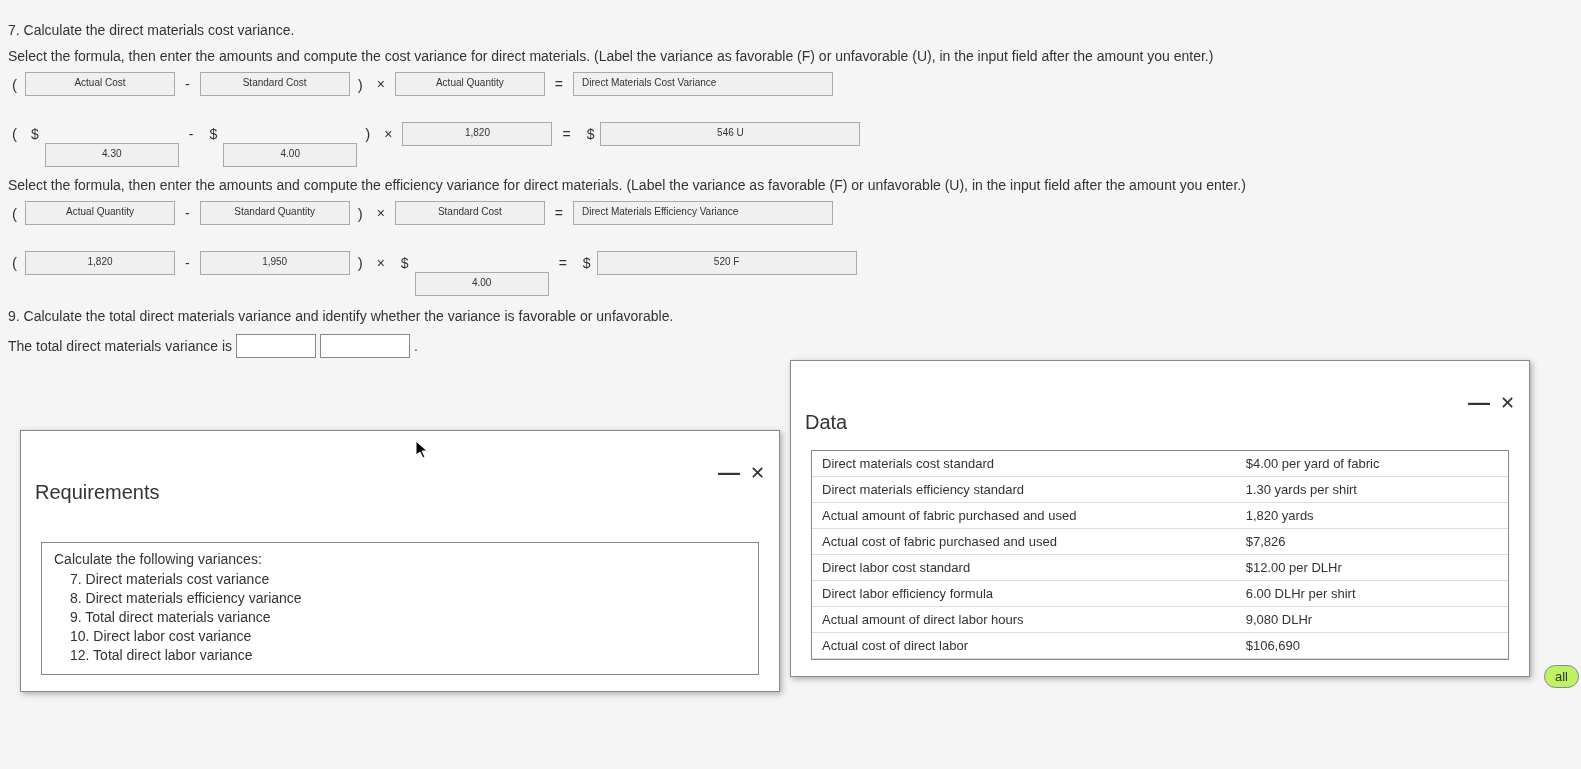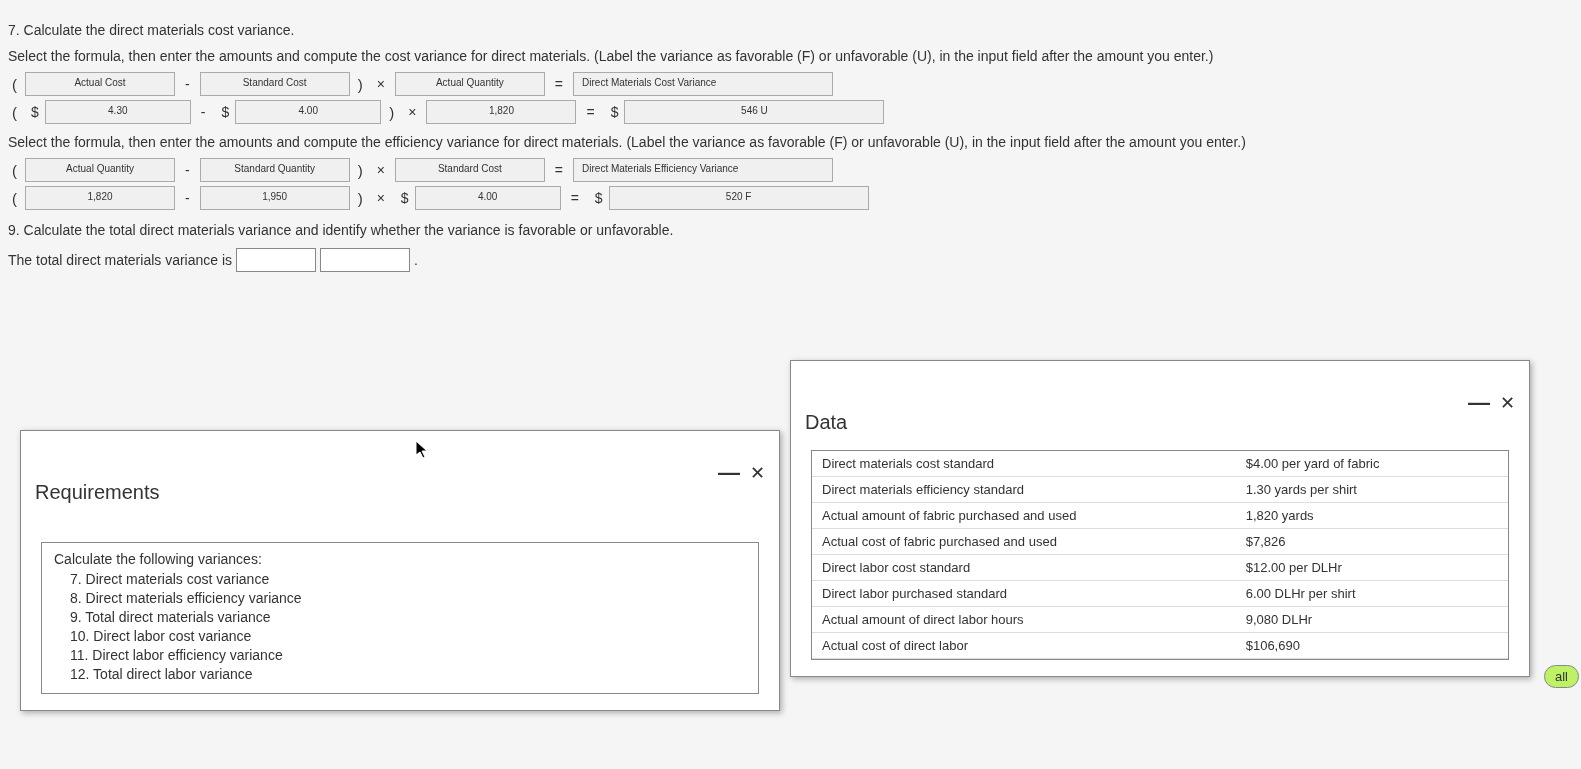--- a/index.html
+++ b/index.html
@@ -23,21 +23,21 @@
   .field {
     display: inline-block;
     border: 1px solid #aaa;
     background: #f0f0f0;
     padding: 4px 8px;
     text-align: center;
     font-size: 10px;
     min-height: 24px;
   }
   .field.w150 { width: 150px; }
-  .field.w130 { width: 146px; }
+  .field.w130 { width: 134px; margin-top: 43px; }
   .field.w90  { width: 90px; }
   .field.w200 { width: 260px; }
   .field.left { text-align: left; }
   .field.input-empty { background: #fff; border: 1px solid #888; }
   .field.w60 { width: 80px; }
 
   .popup {
     position: absolute;
     background: #fff;
     border: 1px solid #888;
@@ -165,21 +165,20 @@
       <span class="popup-close">✕</span>
     </div>
   </div>
   <div class="popup-body">
     <div class="req-box">
       <div class="req-title">Calculate the following variances:</div>
       <div class="req-item">7. Direct materials cost variance</div>
       <div class="req-item">8. Direct materials efficiency variance</div>
       <div class="req-item">9. Total direct materials variance</div>
       <div class="req-item">10. Direct labor cost variance</div>
-      <div class="req-item">11. Direct labor efficiency variance</div>
       <div class="req-item">12. Total direct labor variance</div>
     </div>
   </div>
 </div>
 
 <div id="data-popup" class="popup">
   <div class="popup-header">
     <div class="popup-title">Data</div>
     <div class="popup-controls">
       <span class="popup-min">—</span>
@@ -202,21 +201,21 @@
       </div>
       <div class="drow">
         <div class="dcell l">Actual cost of fabric purchased and used</div>
         <div class="dcell r">$7,826</div>
       </div>
       <div class="drow">
         <div class="dcell l">Direct labor cost standard</div>
         <div class="dcell r">$12.00 per DLHr</div>
       </div>
       <div class="drow">
-        <div class="dcell l">Direct labor purchased standard</div>
+        <div class="dcell l">Direct labor efficiency formula</div>
         <div class="dcell r">6.00 DLHr per shirt</div>
       </div>
       <div class="drow">
         <div class="dcell l">Actual amount of direct labor hours</div>
         <div class="dcell r">9,080 DLHr</div>
       </div>
       <div class="drow">
         <div class="dcell l">Actual cost of direct labor</div>
         <div class="dcell r">$106,690</div>
       </div>

